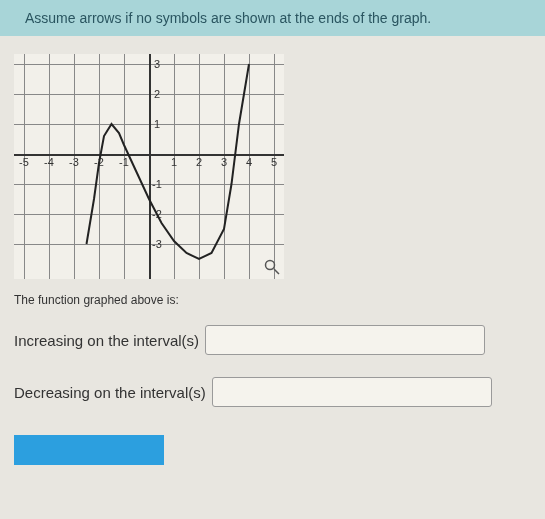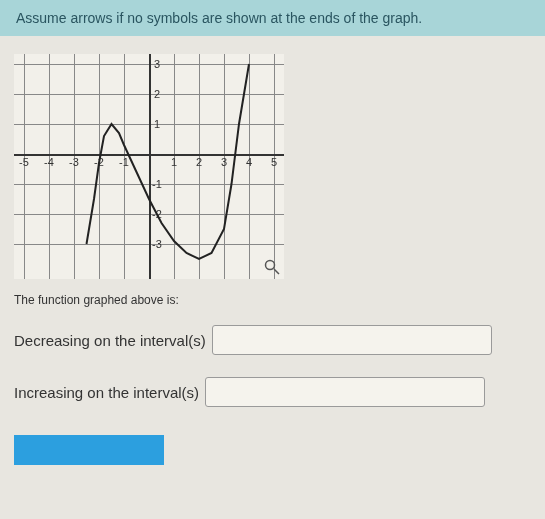--- a/index.html
+++ b/index.html
@@ -5,21 +5,21 @@
     * { box-sizing: border-box; margin: 0; padding: 0; }
     body {
       font-family: Arial, sans-serif;
       background: #e8e6e0;
       width: 545px;
       height: 519px;
       overflow: hidden;
     }
     .instruction-bar {
       background: #a8d5d8;
-      padding: 10px 16px;
+      padding: 10px 25px;
       color: #2a5560;
       font-size: 14px;
     }
     .content {
       padding: 18px 14px;
     }
     .graph-container {
       position: relative;
       width: 270px;
       height: 225px;
@@ -141,24 +141,24 @@
       <svg viewBox="0 0 16 16">
           <circle cx="6" cy="6" r="4.5" fill="none" stroke="#555" stroke-width="1.5"></circle>
           <line x1="10" y1="10" x2="15" y2="15" stroke="#555" stroke-width="1.5"></line>
         </svg>
     </div>
   </div>
 
   <div class="prompt-text">The function graphed above is:</div>
 
   <div class="answer-row">
-    <span class="answer-label">Decreasing on the interval(s)</span>
+    <span class="answer-label">Increasing on the interval(s)</span>
     <input class="answer-input" type="text" value="" style="">
   </div>
 
   <div class="answer-row">
-    <span class="answer-label">Increasing on the interval(s)</span>
+    <span class="answer-label">Decreasing on the interval(s)</span>
     <input class="answer-input" type="text" value="" style="">
   </div>
 
   <button class="submit-button"></button>
 
 </div>
 
 </body></html>

